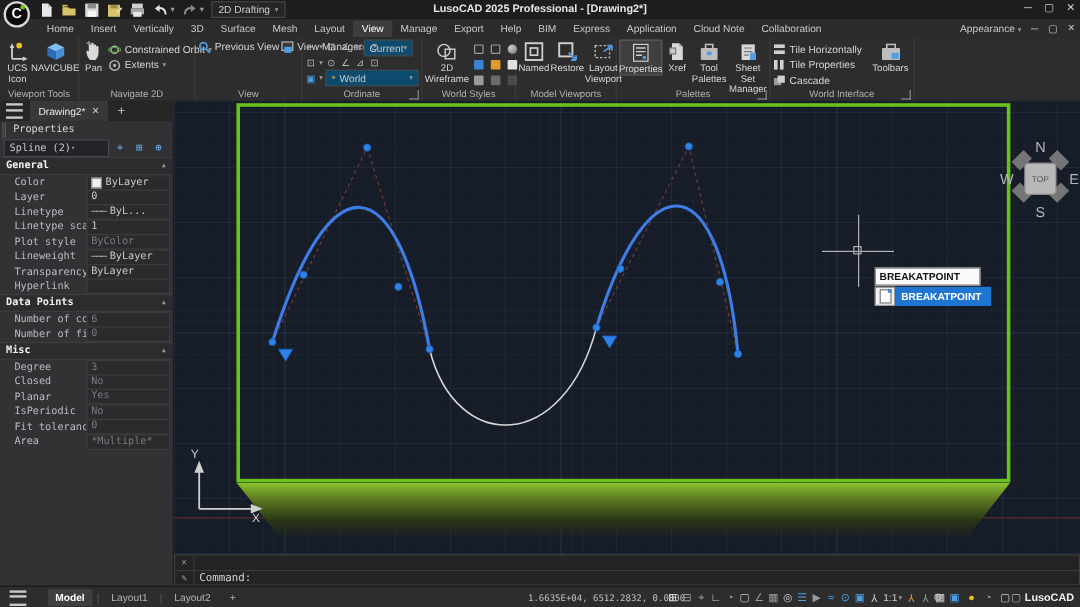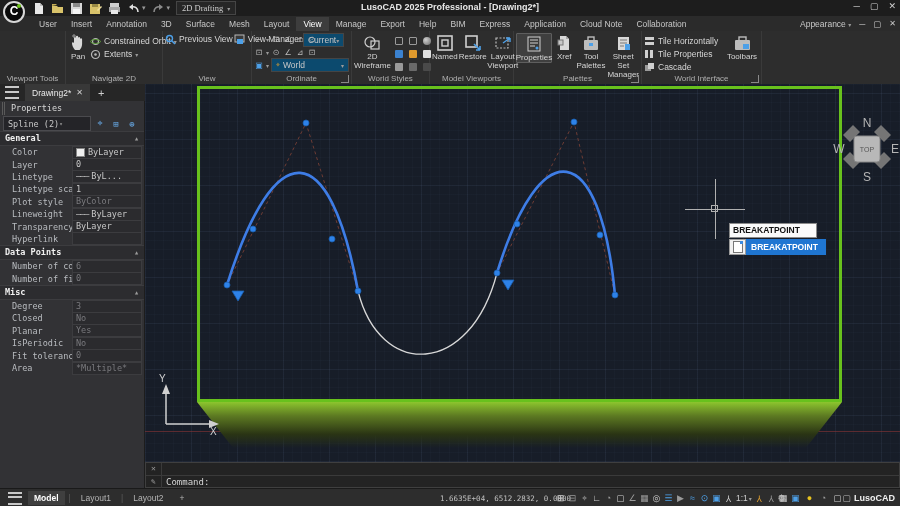--- a/index.html
+++ b/index.html
@@ -9,21 +9,21 @@
   
   #titlebar{position:absolute;left:0;top:0;width:900px;height:16px;background:#1d1d1d;}
   #logo{position:absolute;left:3px;top:1px;width:22px;height:22px;border-radius:50%;background:#0a0a0a;
         border:2px solid #d8d8d8;box-sizing:border-box;z-index:30;text-align:center;line-height:17px;
         color:#fff;font-weight:bold;font-size:12px;}
   #logo:after{content:"";position:absolute;right:2px;top:1px;width:4px;height:4px;border-radius:50%;background:#6cc417;}
   .qat{position:absolute;top:1px;display:flex;align-items:center;gap:6px;left:32px;height:14px;}
   .qicon{width:13px;height:13px;display:inline-block;}
   .qdd{font-size:7px;color:#9a9a9a;}
   #ws-dd{display:flex;align-items:center;gap:4px;background:#262626;border:1px solid #454545;height:12px;
-         padding:0 5px;color:#cfcfcf;font-size:8.5px;font-family:Liberation Serif, serif;}
+         padding:0 5px;color:#cfcfcf;font-size:8.5px;}
   #title-text{position:absolute;left:0;top:2px;width:900px;text-align:center;font-size:9px;font-weight:bold;color:#e8e8e8;}
   .winbtns{position:absolute;right:4px;top:1px;display:flex;gap:10px;color:#cfcfcf;font-size:9px;}
   .winbtns span{cursor:default;}
   
   #menubar{position:absolute;left:0;top:16px;width:900px;height:15px;background:#2b2b2b;display:flex;align-items:center;}
   #menu-tabs{display:flex;margin-left:32px;}
   .menu-tab{padding:2px 7px;color:#c8c8c8;font-size:8.5px;}
   .menu-tab.active{background:#3d3d3d;color:#fff;}
   #menu-right{position:absolute;right:4px;display:flex;gap:8px;align-items:center;color:#c8c8c8;font-size:8.5px;}
   
@@ -99,21 +99,21 @@
   
   #cmd{position:absolute;left:145px;top:462px;width:755px;height:26px;background:#232323;border:1px solid #3f3f3f;
        box-sizing:border-box;font-family:"DejaVu Sans Mono",monospace;font-size:9px;color:#d4d4d4;}
   .cmdrow{display:flex;height:12px;align-items:center;}
   .cmdrow.first{border-bottom:1px solid #3a3a3a;}
   .cmdico{flex:0 0 15px;text-align:center;color:#9a9a9a;font-size:8px;border-right:1px solid #3a3a3a;height:100%;line-height:12px;}
   .cmdtext{padding-left:4px;white-space:nowrap;}
   
   #statusbar{position:absolute;left:0;top:488px;width:900px;height:18px;background:#2d2d2d;border-top:1px solid #1a1a1a;
              display:flex;align-items:center;font-size:8.5px;}
-  #sb-tabs{display:flex;align-items:center;gap:4px;margin-left:0;}
+  #sb-tabs{display:flex;align-items:center;gap:4px;margin-left:12px;}
   .sb-tab{padding:2px 6px;color:#b5b5b5;}
   .sb-tab.active{background:#3f3f3f;color:#fff;font-weight:bold;}
   .sb-sep{color:#5a5a5a;}
   #sb-coords{position:absolute;left:440px;color:#c0c0c0;font-family:"DejaVu Sans Mono",monospace;font-size:7.5px;}
   #sb-icons{position:absolute;left:556px;display:flex;align-items:center;gap:3px;}
   .sbico{width:9px;text-align:center;font-size:9px;}
   #sb-scale{color:#cfcfcf;display:flex;align-items:center;gap:1px;}
   #sb-right{position:absolute;right:58px;display:flex;align-items:center;gap:5px;}
   #sb-brand{position:absolute;right:5px;display:flex;align-items:center;gap:3px;color:#f0f0f0;font-weight:bold;font-size:9px;}
 </style>
@@ -170,23 +170,23 @@
     <div id="title-text">LusoCAD 2025 Professional - [Drawing2*]</div>
     <div class="winbtns">
       <span>─</span>
       <span>▢</span>
       <span>✕</span>
     </div>
   </div>
 
   <div id="menubar">
     <div id="menu-tabs">
-        <span class="menu-tab">User</span>
+        <span class="menu-tab">Home</span>
         <span class="menu-tab">Insert</span>
-        <span class="menu-tab">Annotation</span>
+        <span class="menu-tab">Vertically</span>
         <span class="menu-tab">3D</span>
         <span class="menu-tab">Surface</span>
         <span class="menu-tab">Mesh</span>
         <span class="menu-tab">Layout</span>
         <span class="menu-tab active">View</span>
         <span class="menu-tab">Manage</span>
         <span class="menu-tab">Export</span>
         <span class="menu-tab">Help</span>
         <span class="menu-tab">BIM</span>
         <span class="menu-tab">Express</span>
@@ -198,20 +198,43 @@
       <span><span>Appearance</span> <span class="chev">▾</span></span>
       <span>─</span>
       <span>▢</span>
       <span style="font-size:8px">✕</span>
     </div>
   </div>
 
   <div id="ribbon">
 
     <div class="rgroup" style="width:66px">
+      <div class="rbody">
+        <div class="bigbtn" style="width:30px">
+          <span class="bicon">
+            <svg width="18" height="18" viewBox="0 0 18 18">
+                <path d="M4 15V5M4 15h10" stroke="#d0d0d0" stroke-width="1.5"></path>
+                <path d="M4 2l-2 4h4z" fill="#d0d0d0"></path>
+                <path d="M17 15l-4-2v4z" fill="#d0d0d0"></path>
+                <circle cx="10" cy="4" r="2.4" fill="#e8c31f"></circle>
+              </svg>
+          </span>
+          <span>UCS Icon</span>
+        </div>
+        <div class="bigbtn" style="width:34px">
+          <span class="bicon">
+            <svg width="19" height="18" viewBox="0 0 19 18">
+                <path d="M9.5 2l7 3.5-7 3.5-7-3.5z" fill="#7fc0f0"></path>
+                <path d="M2.5 5.5l7 3.5v7l-7-3.5z" fill="#2e6db4"></path>
+                <path d="M16.5 5.5l-7 3.5v7l7-3.5z" fill="#4a90d9"></path>
+              </svg>
+          </span>
+          <span>NAVICUBE</span>
+        </div>
+      </div>
       <div class="rlabel">Viewport Tools</div>
     </div>
 
     <div class="rgroup" style="width:97px">
       <div class="rbody">
         <div class="bigbtn" style="width:26px">
           <span class="bicon">
             <svg width="17" height="18" viewBox="0 0 17 18">
                 <path d="M5 16c-2-2-3-5-3-7 0-1 1.5-1 2 0V4c0-1.4 1.8-1.4 2 0V2.6c.2-1.3 2-1.3 2.1 0V4c.2-1.2 1.9-1.2 2 0v1c.3-1 1.9-.9 2 .2V10c0 3-1.5 5-2.5 6z" fill="#d9d9d9"></path>
                 <path d="M2 2h4M4 0v4" stroke="#9a9a9a" stroke-width="1"></path>

